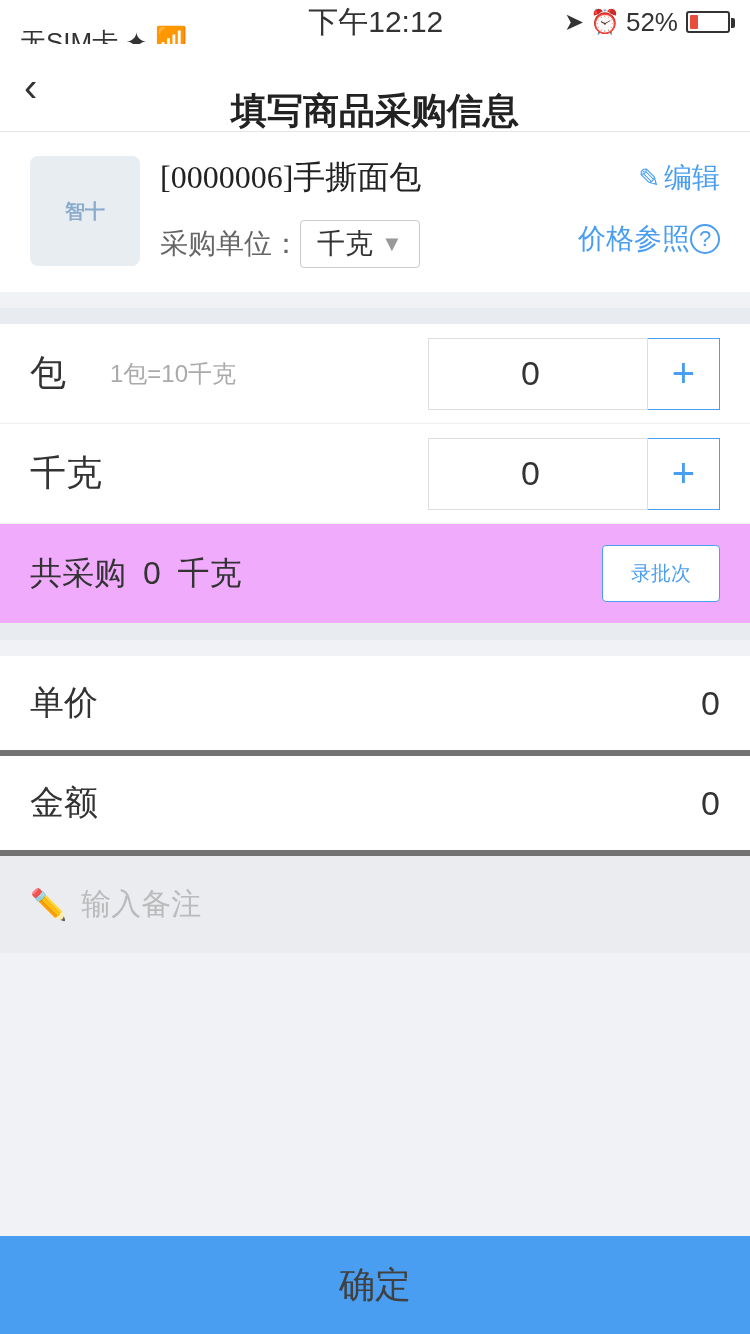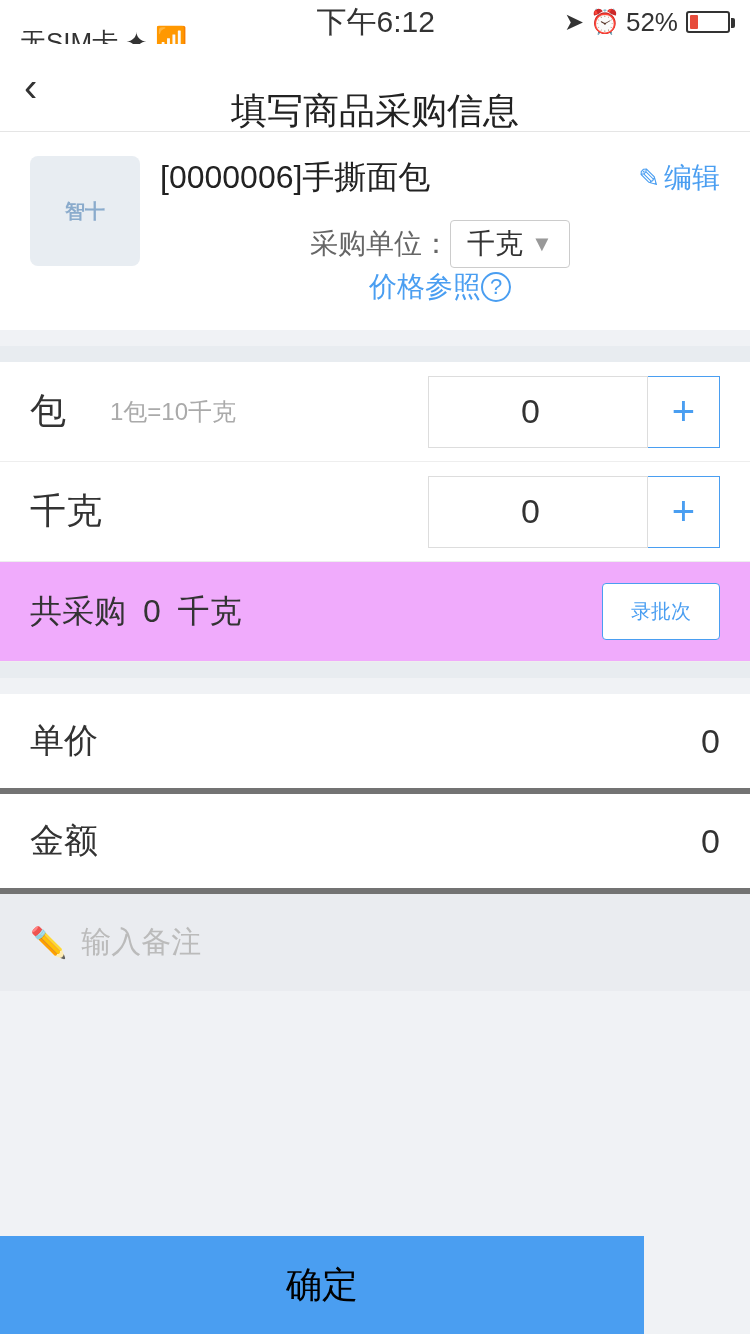--- a/index.html
+++ b/index.html
@@ -70,21 +70,21 @@
     }
     .nav-back {
       position: absolute;
       left: 24px;
       font-size: 40px;
       color: #333;
       cursor: pointer;
     }
     .nav-title {
       font-size: 36px;
-      font-weight: 400;
+      font-weight: 700;
       color: #222;
       margin-top: 48px;
     }
 
     
     .product-section {
       background: #fff;
       padding: 24px 30px;
       display: flex;
       align-items: flex-start;
@@ -106,39 +106,39 @@
       color: #7a9abf;
     }
     .product-info {
       flex: 1;
     }
     .product-name-row {
       display: flex;
       align-items: center;
       justify-content: space-between;
       margin-bottom: 20px;
+      font-family: Liberation Serif, serif;
     }
     .product-name {
       font-size: 32px;
       color: #222;
       font-weight: 500;
     }
     .edit-btn {
       font-size: 28px;
       color: #4a9ef1;
       display: flex;
       align-items: center;
       gap: 4px;
       cursor: pointer;
     }
     .unit-row {
       display: flex;
-      align-items: center;
+      align-items: flex-start;
       justify-content: space-between;
-      flex-direction: column;
     }
     .unit-label {
       font-size: 28px;
       color: #666;
     }
     .unit-select {
       display: flex;
       align-items: center;
       border: 1px solid #ccc;
       border-radius: 4px;
@@ -290,24 +290,24 @@
 
     
     .bottom-space {
       flex: 1;
       background: #f0f2f5;
       min-height: 280px;
     }
 
     
     .confirm-btn {
-      width: 644px;
+      width: 750px;
       height: 98px;
       background: #4a9ef1;
-      color: #000000;
+      color: #404040;
       font-size: 36px;
       border: none;
       cursor: pointer;
       display: flex;
       align-items: center;
       justify-content: center;
       position: fixed;
       bottom: 0;
       left: 0;
     }
@@ -315,21 +315,21 @@
     .wifi-icon { font-size: 26px; }
   </style>
 </head>
 <body>
 
 <div class="status-bar">
   <div class="status-left">
     <span style="font-size:26px;">无SIM卡 ✦</span>
     <span class="wifi-icon">📶</span>
   </div>
-  <div class="status-center">下午6:12</div>
+  <div class="status-center">下午12:12</div>
   <div class="status-right">
     <span style="font-size:24px;">➤</span>
     <span style="font-size:24px;">⏰</span>
     <span>52%</span>
     <div class="battery-icon">
       <div class="battery-fill"></div>
     </div>
   </div>
 </div>
 

